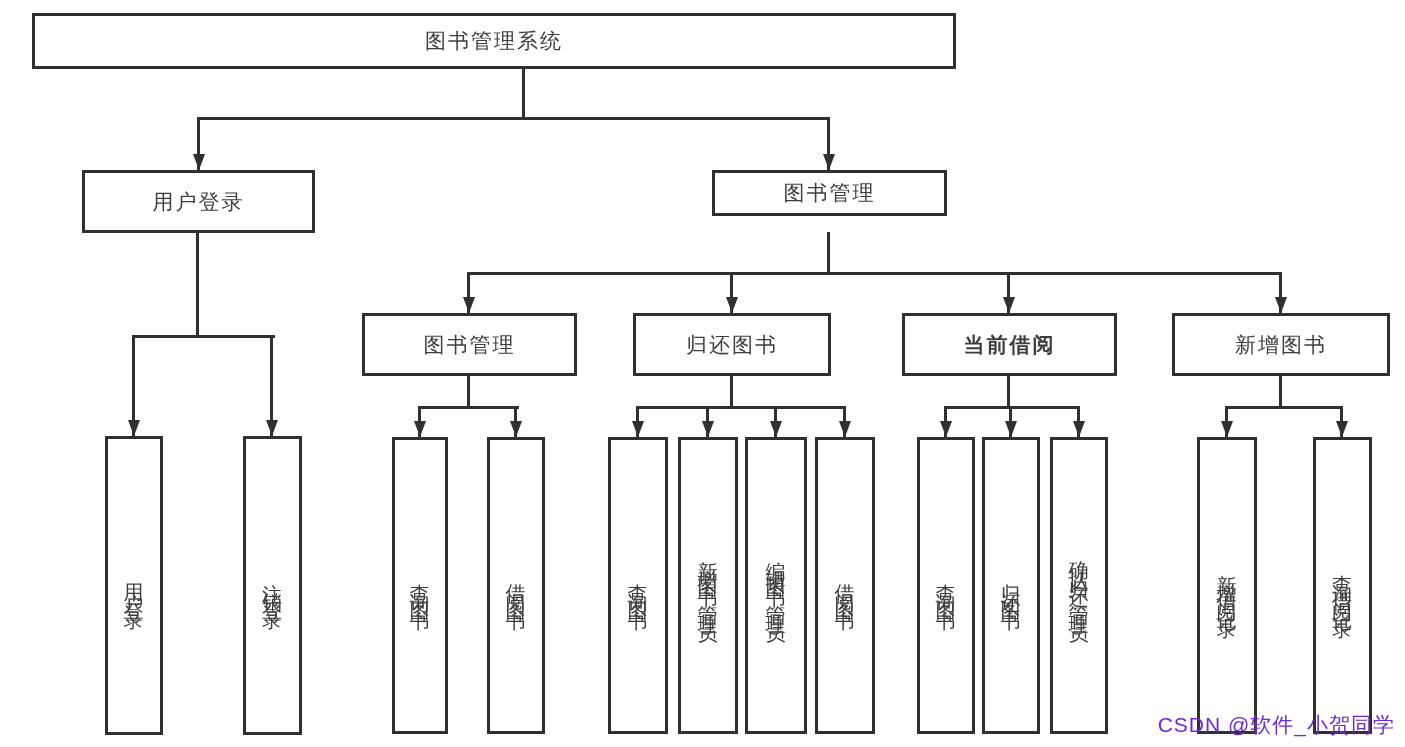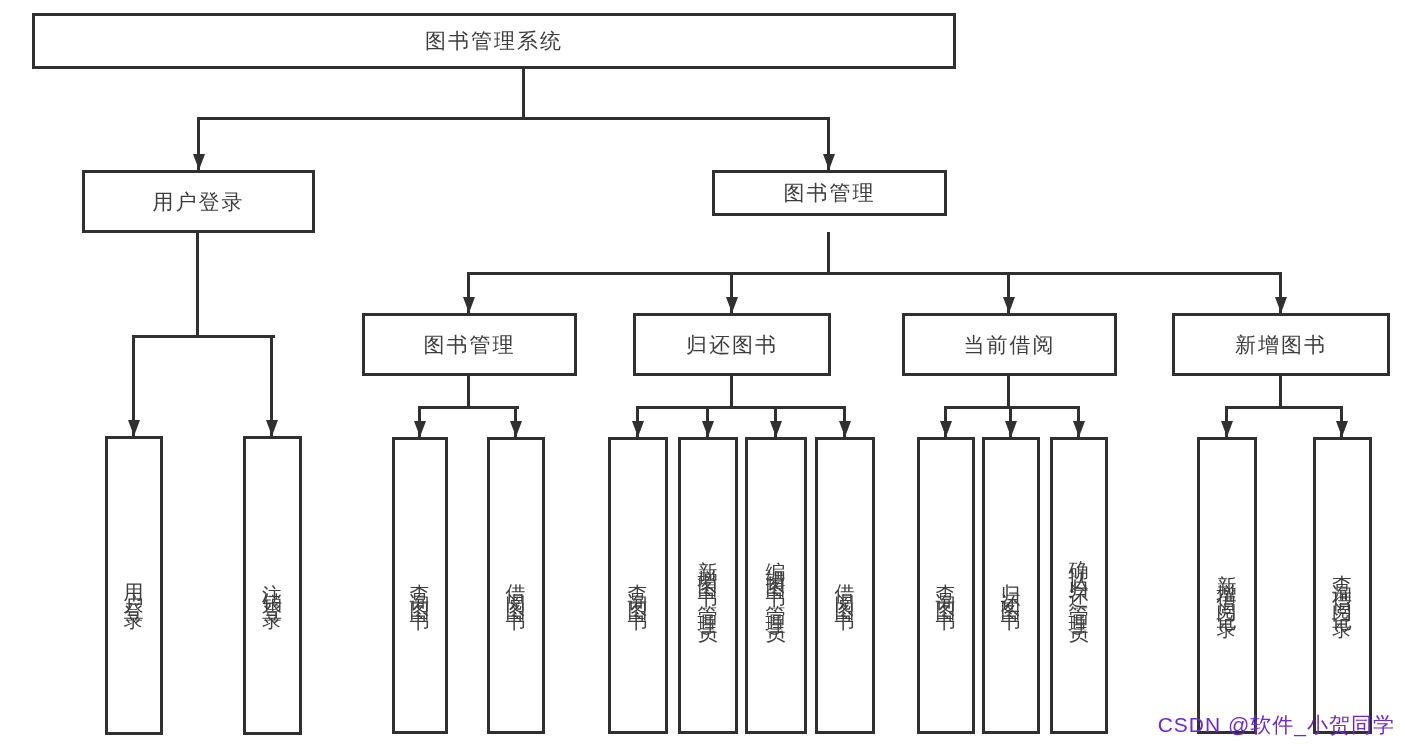--- a/index.html
+++ b/index.html
@@ -126,21 +126,21 @@
   <div class="box hbox" style="left:712px; top:170px; width:235px; height:46px;">
     <span>图书管理</span>
   </div>
 
   <div class="box hbox" style="left:362px; top:313px; width:215px; height:63px;">
     <span>图书管理</span>
   </div>
   <div class="box hbox" style="left:633px; top:313px; width:198px; height:63px;">
     <span>归还图书</span>
   </div>
-  <div class="box hbox" style="left:902px; top:313px; width:215px; height:63px;">
+  <div class="box hbox" style="left:902px; top:313px; width:215px; height:63px;font-weight:bold;">
     <span>当前借阅</span>
   </div>
   <div class="box hbox" style="left:1172px; top:313px; width:218px; height:63px;">
     <span>新增图书</span>
   </div>
 
   <div class="box vbox" style="left:105px; top:436px; width:58px; height:299px;">
     <span class="vlabel">用户登录</span>
   </div>
   <div class="box vbox" style="left:243px; top:436px; width:59px; height:299px;">

